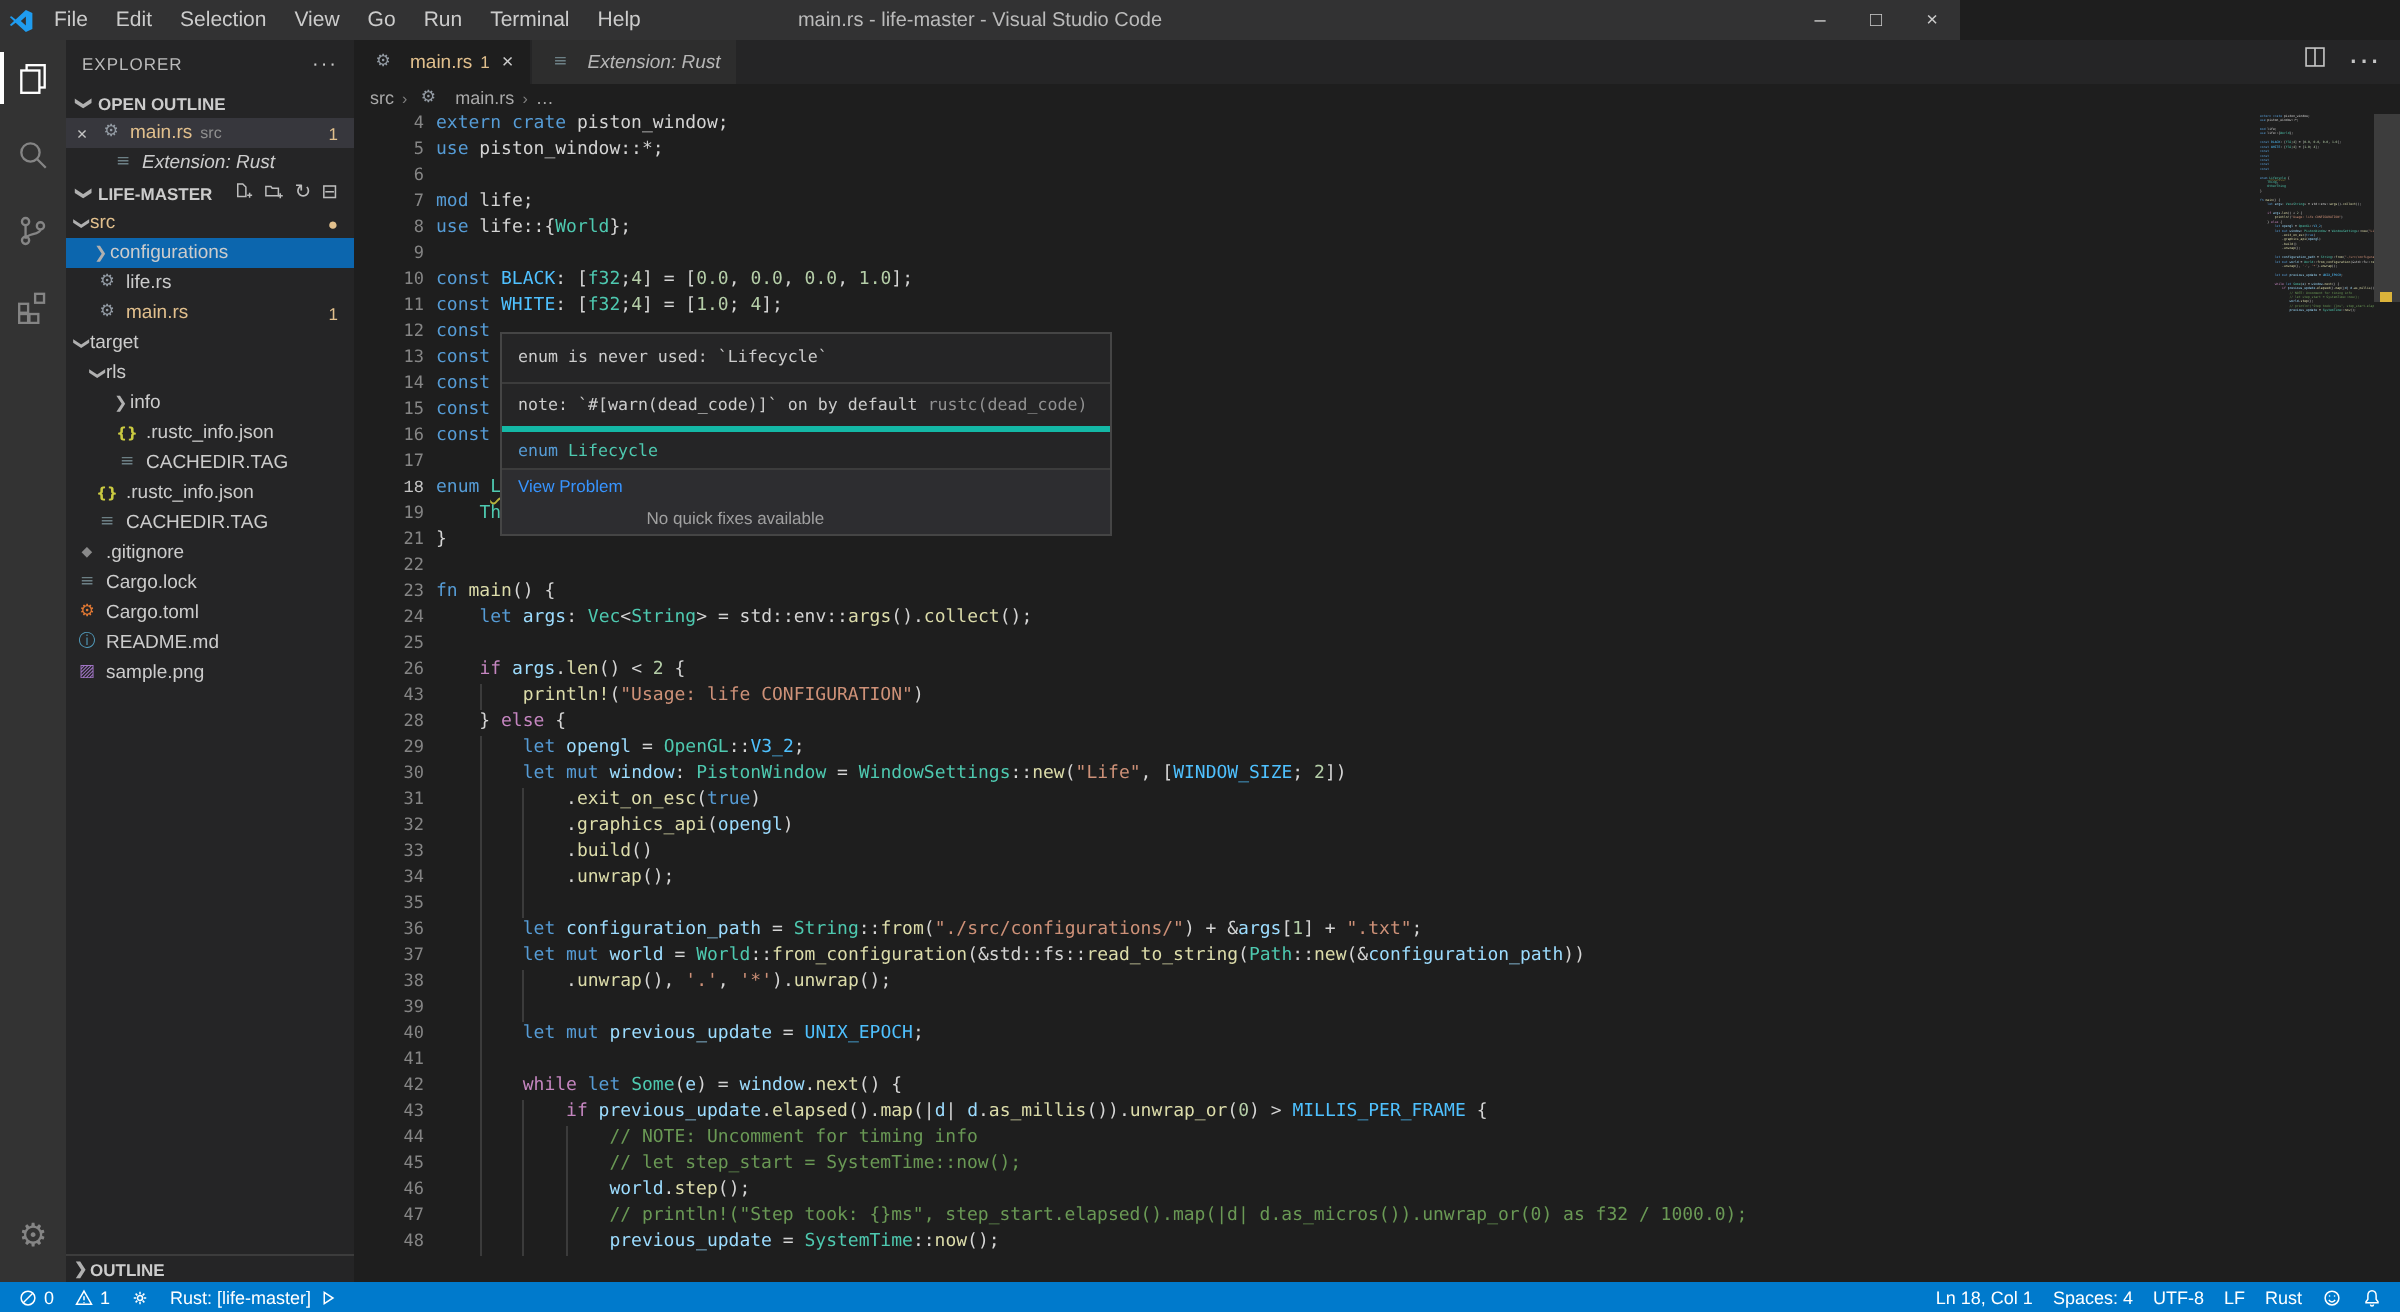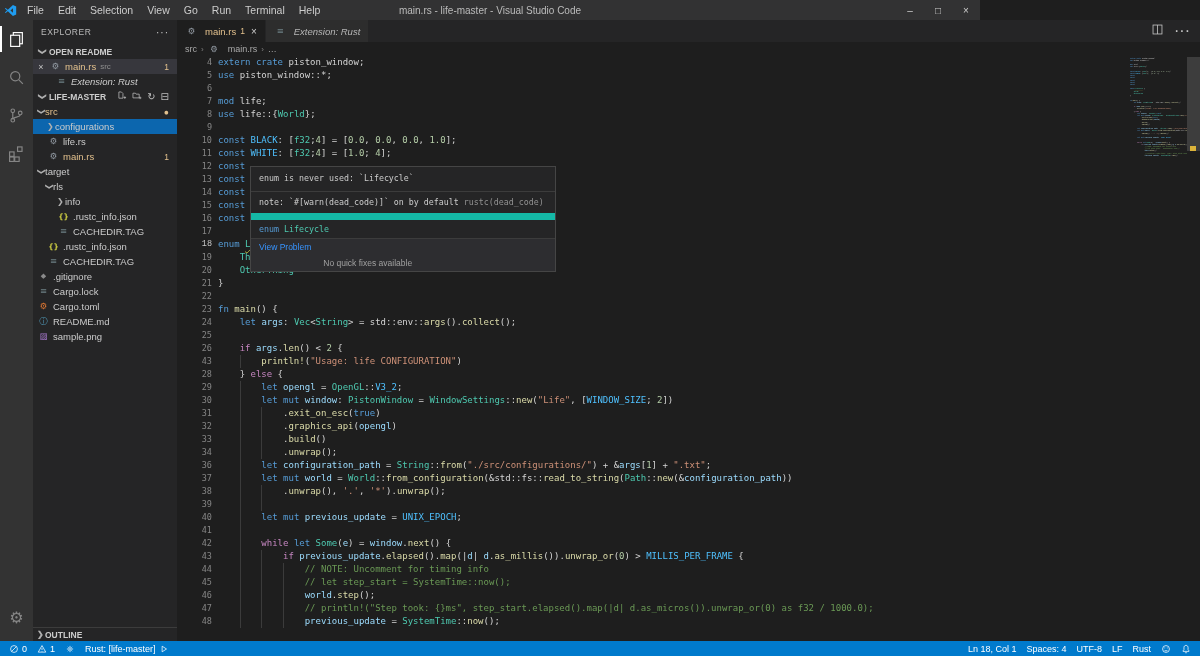--- a/index.html
+++ b/index.html
@@ -80,21 +80,21 @@
   .guide{position:absolute;top:0;bottom:0;width:1px;background:#3b3b3b;}
   .tk-p{color:#d4d4d4}.tk-k{color:#569cd6}.tk-c{color:#c586c0}.tk-t{color:#4ec9b0}
   .tk-f{color:#dcdcaa}.tk-v{color:#9cdcfe}.tk-n{color:#b5cea8}.tk-s{color:#ce9178}
   .tk-m{color:#6a9955}.tk-C{color:#4fc1ff}
   .tk-tw{color:#4ec9b0;text-decoration:underline;text-decoration-style:wavy;text-decoration-color:#b8b23c;text-decoration-thickness:1px;text-underline-offset:2px;}
 
   
   .hover-tooltip{position:absolute;left:73px;top:110px;width:306px;background:#252526;border:1px solid #454545;
     z-index:20;font-size:8.3px;font-family:"DejaVu Sans Mono",monospace;color:#cccccc;}
   .ht-msg{padding:6px 8px 8px 8px;border-bottom:1px solid #3c3c3c;}
-  .ht-note{padding:5px 8px 6px 8px;border-bottom:7px solid #14b8a6;}
+  .ht-note{padding:5px 8px 6px 8px;border-bottom:3px solid #14b8a6;}
   .ht-src{color:#919191;}
   .ht-code{padding:4px 8px;border-bottom:1px solid #3c3c3c;}
   .ht-footer{padding:3px 8px;background:#2d2d30;font-family:"Liberation Sans",sans-serif;font-size:8.5px;display:flex;gap:12px;}
   .ht-link{color:#3794ff;}
   .ht-status{color:#a0a0a0;margin-top:16px;}
 
   
   .minimap{position:absolute;top:1px;right:13px;width:57px;bottom:0;overflow:hidden;}
   .mini-scale{transform:scale(0.17);transform-origin:top left;width:340px;}
   .mini-scale .crow{height:13px;}
@@ -163,21 +163,21 @@
       </div>
     </div>
 
   <div class="sidebar">
     <div class="side-header">
       <span>EXPLORER</span>
       <span class="dots">···</span>
     </div>
     <div class="sec-hdr">
       <span class="chev down">❯</span>
-      <span>OPEN README</span>
+      <span>OPEN OUTLINE</span>
     </div>
     <div id="open-editors">
         <div class="row" style="background: rgb(55, 55, 61);">
           <span class="close">×</span>
           <span class="fic ic-rust">⚙</span>
           <span class="lbl mod">main.rs</span>
           <span class="desc">src</span>
           <span class="badge">1</span>
         </div>
         <div class="row italic">
@@ -315,35 +315,35 @@
           <div class="crow"><span class="lnum">10</span><span class="ltext"><span class="tk-k">const</span><span class="tk-p"> </span><span class="tk-C">BLACK</span><span class="tk-p">: [</span><span class="tk-t">f32</span><span class="tk-p">;</span><span class="tk-n">4</span><span class="tk-p">] = [</span><span class="tk-n">0.0</span><span class="tk-p">, </span><span class="tk-n">0.0</span><span class="tk-p">, </span><span class="tk-n">0.0</span><span class="tk-p">, </span><span class="tk-n">1.0</span><span class="tk-p">];</span></span></div>
           <div class="crow"><span class="lnum">11</span><span class="ltext"><span class="tk-k">const</span><span class="tk-p"> </span><span class="tk-C">WHITE</span><span class="tk-p">: [</span><span class="tk-t">f32</span><span class="tk-p">;</span><span class="tk-n">4</span><span class="tk-p">] = [</span><span class="tk-n">1.0</span><span class="tk-p">; </span><span class="tk-n">4</span><span class="tk-p">];</span></span></div>
           <div class="crow"><span class="lnum">12</span><span class="ltext"><span class="tk-k">const</span></span></div>
           <div class="crow"><span class="lnum">13</span><span class="ltext"><span class="tk-k">const</span></span></div>
           <div class="crow"><span class="lnum">14</span><span class="ltext"><span class="tk-k">const</span></span></div>
           <div class="crow"><span class="lnum">15</span><span class="ltext"><span class="tk-k">const</span></span></div>
           <div class="crow"><span class="lnum">16</span><span class="ltext"><span class="tk-k">const</span></span></div>
           <div class="crow"><span class="lnum">17</span><span class="ltext"></span></div>
           <div class="crow"><span class="lnum cur">18</span><span class="ltext"><span class="tk-k">enum</span><span class="tk-p"> </span><span class="tk-tw">Lifecycle</span><span class="tk-p"> {</span></span></div>
           <div class="crow"><span class="lnum">19</span><span class="ltext"><span class="tk-p">    </span><span class="tk-t">Thing</span><span class="tk-p">,</span></span></div>
-          <div class="crow"><span class="lnum">20</span><span class="ltext"><span class="tk-p">    </span><span class="tk-t">OtherThing</span></span></div>
           <div class="crow"><span class="lnum">21</span><span class="ltext"><span class="tk-p">}</span></span></div>
           <div class="crow"><span class="lnum">22</span><span class="ltext"></span></div>
           <div class="crow"><span class="lnum">23</span><span class="ltext"><span class="tk-k">fn</span><span class="tk-p"> </span><span class="tk-f">main</span><span class="tk-p">() {</span></span></div>
           <div class="crow"><span class="lnum">24</span><span class="ltext"><span class="tk-p">    </span><span class="tk-k">let</span><span class="tk-p"> </span><span class="tk-v">args</span><span class="tk-p">: </span><span class="tk-t">Vec</span><span class="tk-p">&lt;</span><span class="tk-t">String</span><span class="tk-p">&gt; = std::env::</span><span class="tk-f">args</span><span class="tk-p">().</span><span class="tk-f">collect</span><span class="tk-p">();</span></span></div>
           <div class="crow"><span class="lnum">25</span><span class="ltext"></span></div>
           <div class="crow"><span class="lnum">26</span><span class="ltext"><span class="tk-p">    </span><span class="tk-c">if</span><span class="tk-p"> </span><span class="tk-v">args</span><span class="tk-p">.</span><span class="tk-f">len</span><span class="tk-p">() &lt; </span><span class="tk-n">2</span><span class="tk-p"> {</span></span></div>
           <div class="crow"><span class="lnum">43</span><span class="ltext"><span class="tk-p">        </span><span class="tk-f">println!</span><span class="tk-p">(</span><span class="tk-s">"Usage: life CONFIGURATION"</span><span class="tk-p">)</span></span><div class="guide" style="left: 62.68px;"></div></div>
           <div class="crow"><span class="lnum">28</span><span class="ltext"><span class="tk-p">    } </span><span class="tk-c">else</span><span class="tk-p"> {</span></span></div>
           <div class="crow"><span class="lnum">29</span><span class="ltext"><span class="tk-p">        </span><span class="tk-k">let</span><span class="tk-p"> </span><span class="tk-v">opengl</span><span class="tk-p"> = </span><span class="tk-t">OpenGL</span><span class="tk-p">::</span><span class="tk-C">V3_2</span><span class="tk-p">;</span></span><div class="guide" style="left: 62.68px;"></div></div>
           <div class="crow"><span class="lnum">30</span><span class="ltext"><span class="tk-p">        </span><span class="tk-k">let</span><span class="tk-p"> </span><span class="tk-k">mut</span><span class="tk-p"> </span><span class="tk-v">window</span><span class="tk-p">: </span><span class="tk-t">PistonWindow</span><span class="tk-p"> = </span><span class="tk-t">WindowSettings</span><span class="tk-p">::</span><span class="tk-f">new</span><span class="tk-p">(</span><span class="tk-s">"Life"</span><span class="tk-p">, [</span><span class="tk-C">WINDOW_SIZE</span><span class="tk-p">; </span><span class="tk-n">2</span><span class="tk-p">])</span></span><div class="guide" style="left: 62.68px;"></div></div>
           <div class="crow"><span class="lnum">31</span><span class="ltext"><span class="tk-p">            .</span><span class="tk-f">exit_on_esc</span><span class="tk-p">(</span><span class="tk-k">true</span><span class="tk-p">)</span></span><div class="guide" style="left: 62.68px;"></div><div class="guide" style="left: 84.36px;"></div></div>
           <div class="crow"><span class="lnum">32</span><span class="ltext"><span class="tk-p">            .</span><span class="tk-f">graphics_api</span><span class="tk-p">(</span><span class="tk-v">opengl</span><span class="tk-p">)</span></span><div class="guide" style="left: 62.68px;"></div><div class="guide" style="left: 84.36px;"></div></div>
           <div class="crow"><span class="lnum">33</span><span class="ltext"><span class="tk-p">            .</span><span class="tk-f">build</span><span class="tk-p">()</span></span><div class="guide" style="left: 62.68px;"></div><div class="guide" style="left: 84.36px;"></div></div>
           <div class="crow"><span class="lnum">34</span><span class="ltext"><span class="tk-p">            .</span><span class="tk-f">unwrap</span><span class="tk-p">();</span></span><div class="guide" style="left: 62.68px;"></div><div class="guide" style="left: 84.36px;"></div></div>
+          <div class="crow"><span class="lnum">35</span><span class="ltext"></span><div class="guide" style="left: 62.68px;"></div><div class="guide" style="left: 84.36px;"></div></div>
           <div class="crow"><span class="lnum">36</span><span class="ltext"><span class="tk-p">        </span><span class="tk-k">let</span><span class="tk-p"> </span><span class="tk-v">configuration_path</span><span class="tk-p"> = </span><span class="tk-t">String</span><span class="tk-p">::</span><span class="tk-f">from</span><span class="tk-p">(</span><span class="tk-s">"./src/configurations/"</span><span class="tk-p">) + &amp;</span><span class="tk-v">args</span><span class="tk-p">[</span><span class="tk-n">1</span><span class="tk-p">] + </span><span class="tk-s">".txt"</span><span class="tk-p">;</span></span><div class="guide" style="left: 62.68px;"></div></div>
           <div class="crow"><span class="lnum">37</span><span class="ltext"><span class="tk-p">        </span><span class="tk-k">let</span><span class="tk-p"> </span><span class="tk-k">mut</span><span class="tk-p"> </span><span class="tk-v">world</span><span class="tk-p"> = </span><span class="tk-t">World</span><span class="tk-p">::</span><span class="tk-f">from_configuration</span><span class="tk-p">(&amp;std::fs::</span><span class="tk-f">read_to_string</span><span class="tk-p">(</span><span class="tk-t">Path</span><span class="tk-p">::</span><span class="tk-f">new</span><span class="tk-p">(&amp;</span><span class="tk-v">configuration_path</span><span class="tk-p">))</span></span><div class="guide" style="left: 62.68px;"></div></div>
           <div class="crow"><span class="lnum">38</span><span class="ltext"><span class="tk-p">            .</span><span class="tk-f">unwrap</span><span class="tk-p">(), </span><span class="tk-s">'.'</span><span class="tk-p">, </span><span class="tk-s">'*'</span><span class="tk-p">).</span><span class="tk-f">unwrap</span><span class="tk-p">();</span></span><div class="guide" style="left: 62.68px;"></div><div class="guide" style="left: 84.36px;"></div></div>
           <div class="crow"><span class="lnum">39</span><span class="ltext"></span><div class="guide" style="left: 62.68px;"></div><div class="guide" style="left: 84.36px;"></div></div>
           <div class="crow"><span class="lnum">40</span><span class="ltext"><span class="tk-p">        </span><span class="tk-k">let</span><span class="tk-p"> </span><span class="tk-k">mut</span><span class="tk-p"> </span><span class="tk-v">previous_update</span><span class="tk-p"> = </span><span class="tk-C">UNIX_EPOCH</span><span class="tk-p">;</span></span><div class="guide" style="left: 62.68px;"></div></div>
           <div class="crow"><span class="lnum">41</span><span class="ltext"></span><div class="guide" style="left: 62.68px;"></div></div>
           <div class="crow"><span class="lnum">42</span><span class="ltext"><span class="tk-p">        </span><span class="tk-c">while</span><span class="tk-p"> </span><span class="tk-k">let</span><span class="tk-p"> </span><span class="tk-t">Some</span><span class="tk-p">(</span><span class="tk-v">e</span><span class="tk-p">) = </span><span class="tk-v">window</span><span class="tk-p">.</span><span class="tk-f">next</span><span class="tk-p">() {</span></span><div class="guide" style="left: 62.68px;"></div></div>
           <div class="crow"><span class="lnum">43</span><span class="ltext"><span class="tk-p">            </span><span class="tk-c">if</span><span class="tk-p"> </span><span class="tk-v">previous_update</span><span class="tk-p">.</span><span class="tk-f">elapsed</span><span class="tk-p">().</span><span class="tk-f">map</span><span class="tk-p">(|</span><span class="tk-v">d</span><span class="tk-p">| </span><span class="tk-v">d</span><span class="tk-p">.</span><span class="tk-f">as_millis</span><span class="tk-p">()).</span><span class="tk-f">unwrap_or</span><span class="tk-p">(</span><span class="tk-n">0</span><span class="tk-p">) &gt; </span><span class="tk-C">MILLIS_PER_FRAME</span><span class="tk-p"> {</span></span><div class="guide" style="left: 62.68px;"></div><div class="guide" style="left: 84.36px;"></div></div>
           <div class="crow"><span class="lnum">44</span><span class="ltext"><span class="tk-p">                </span><span class="tk-m">// NOTE: Uncomment for timing info</span></span><div class="guide" style="left: 62.68px;"></div><div class="guide" style="left: 84.36px;"></div><div class="guide" style="left: 106.04px;"></div></div>
           <div class="crow"><span class="lnum">45</span><span class="ltext"><span class="tk-p">                </span><span class="tk-m">// let step_start = SystemTime::now();</span></span><div class="guide" style="left: 62.68px;"></div><div class="guide" style="left: 84.36px;"></div><div class="guide" style="left: 106.04px;"></div></div>

